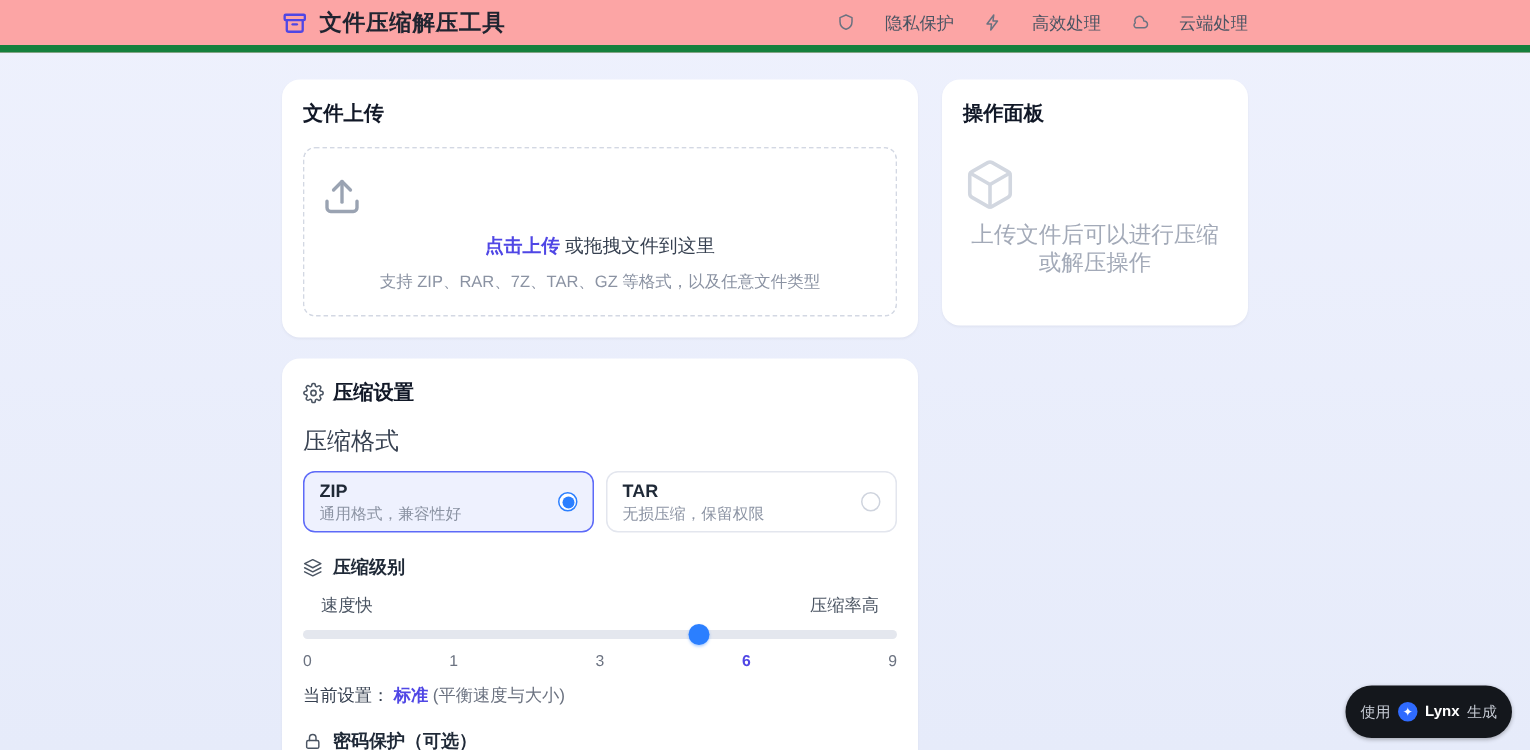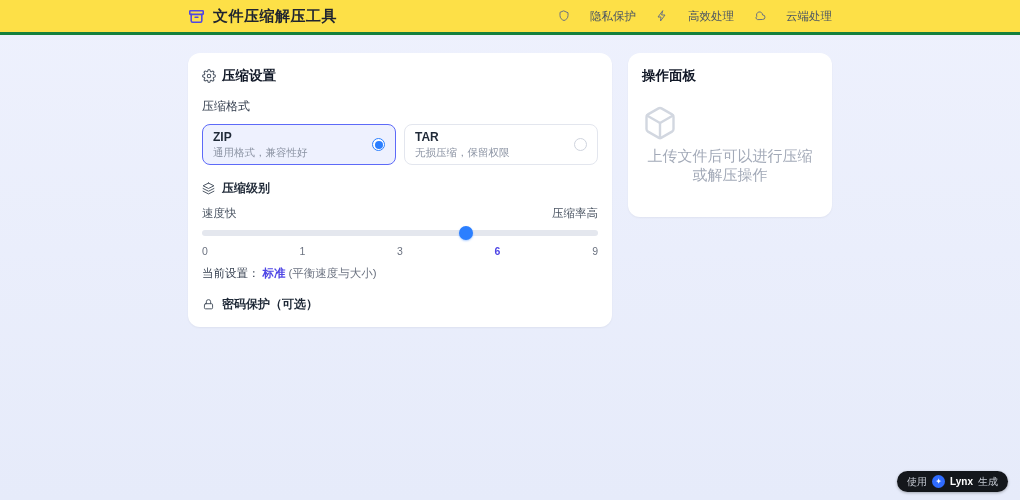--- a/index.html
+++ b/index.html
@@ -7,21 +7,21 @@
   body {
     width:1020px; height:500px; overflow:hidden;
     background:linear-gradient(180deg,#eef1fd 0%, #e6ebfa 100%);
     font-family:"Liberation Sans", sans-serif;
     color:#1f2430;
   }
   svg { display:block; }
 
   
   .app-header {
-    height:35px; background:#fde047; border-bottom:3px solid #15803d;
+    height:35px; background:#fca5a5; border-bottom:5px solid #15803d;
     display:flex; 
   }
   .header-inner {
     width:644px; margin:0 auto; display:flex; align-items:center; justify-content:space-between;
   }
   .brand { display:flex; align-items:center; gap:8px; }
   .logo-icon { width:17px; height:17px; color:#4f46e5; }
   .app-title { font-size:15px; font-weight:700; color:#1f2430; letter-spacing:.5px; }
   .features { display:flex; align-items:center; gap:20px; }
   .feat { display:flex; align-items:center; gap:20px; font-size:11.5px; color:#4b5563; }
@@ -45,41 +45,41 @@
   .dropzone {
     margin-top:13px; border:1.6px dashed #d3d8e3; border-radius:8px;
     padding:17px 10px 15px; text-align:center; cursor:pointer;
   }
   .upload-ic { width:30px; height:30px; color:#9aa3b2; margin:0 auto; }
   .dz-main { margin:10px 0 7px; font-size:12.5px; color:#374151; }
   .dz-cta { color:#4f46e5; font-weight:700; }
   .dz-hint { margin:0; font-size:11px; color:#8b93a3; }
 
   
-  .field-label { font-size:12px; color:#374151; margin:13px 0 9px; }
+  .field-label { font-size:16px; color:#374151; margin:13px 0 9px; }
   .formats { display:flex; gap:8px; }
   .format {
     flex:1; height:41px; border:1px solid #e3e6ee; border-radius:8px;
     padding:7px 10px; display:flex; align-items:center; justify-content:space-between;
     cursor:pointer; background:#fff;
   }
   .format.selected { border:1.6px solid #5d6af8; background:#eef1fe; }
   .fmt-name { font-size:12px; font-weight:700; color:#1f2937; }
   .fmt-desc { font-size:10.5px; color:#8b93a3; margin-top:2px; }
   .radio {
     width:13px; height:13px; border-radius:50%; position:relative; flex:none;
     border:1.5px solid #cfd4de; background:#fff;
   }
   .radio.checked { border-color:#2b7fff; }
   .radio.checked::after {
     content:""; position:absolute; inset:1.5px; border-radius:50%; background:#2b7fff;
   }
 
   .level-head { margin-top:15px; font-size:12px; font-weight:700; color:#1f2937; }
-  .level-ends { display:flex; justify-content:space-between; font-size:11.5px; color:#4b5563; margin:9px 0 5px; }
+  .level-ends { display:flex; justify-content:space-between; font-size:11.5px; color:#4b5563; margin:9px 12px 5px; }
   .slider { position:relative; height:14px; cursor:pointer; }
   .slider-track { position:absolute; left:0; right:0; top:4px; height:6px; border-radius:3px; background:#e4e7ee; }
   .slider-handle {
     position:absolute; top:0; width:14px; height:14px; border-radius:50%;
     background:#2b7fff; transform:translateX(-50%); box-shadow:0 1px 2px rgba(43,127,255,.4);
   }
   .ticks { display:flex; justify-content:space-between; margin-top:5px; font-size:10.5px; color:#6b7280; }
   .ticks .active { color:#4f46e5; font-weight:700; }
   .current { margin-top:9px; font-size:11.5px; color:#374151; }
   .cur-val { color:#4f46e5; font-weight:700; margin:0 3px; }
@@ -89,21 +89,21 @@
 
   
   .panel-card { height:164px; }
   .empty { text-align:center; padding-top:20px; }
   .package-ic { width:36px; height:36px; color:#d2d7e0; margin:0 auto; }
   .empty-title { margin-top:12px; font-size:12.5px; color:#6b7280; }
   .empty-desc { margin-top:6px; font-size:15px; color:#a3aab8; }
 
   
   .lynx-badge {
-    position:fixed; right:12px; bottom:8px; height:21px;
+    position:fixed; right:12px; bottom:8px; height:35px;
     background:#14171c; border-radius:999px; padding:0 10px;
     display:flex; align-items:center; gap:5px; cursor:pointer;
     box-shadow:0 1px 3px rgba(0,0,0,.3);
   }
   .lb-pre,.lb-suf { font-size:10px; color:#c6cbd4; }
   .lb-icon {
     width:13px; height:13px; border-radius:50%; background:#2f6bff;
     color:#fff; font-size:8px; line-height:13px; text-align:center; flex:none;
   }
   .lb-brand { font-size:10px; font-weight:700; color:#ffffff; }
@@ -149,20 +149,34 @@
         <span>云端处理</span>
       </span>
     </nav>
   </div>
 </header>
 
 <main class="main">
   <div class="columns">
     <section class="col-left">
 
+      <div class="card">
+        <h2 class="card-title">文件上传</h2>
+        <div class="dropzone">
+          <span class="upload-ic">
+            <svg viewBox="0 0 24 24" fill="none" stroke="currentColor" stroke-width="1.8" stroke-linecap="round" stroke-linejoin="round" width="30" height="30">
+              <path d="M12 15V4"></path>
+              <path d="M7.5 8.5 12 4l4.5 4.5"></path>
+              <path d="M4 14.5v3.5a2 2 0 0 0 2 2h12a2 2 0 0 0 2-2v-3.5"></path>
+            </svg>
+          </span>
+          <p class="dz-main"><span class="dz-cta">点击上传</span><span> 或拖拽文件到这里</span></p>
+          <p class="dz-hint">支持 ZIP、RAR、7Z、TAR、GZ 等格式，以及任意文件类型</p>
+        </div>
+      </div>
 
       <div class="card">
         <h2 class="card-title with-icon">
           <span class="title-ic">
             <svg viewBox="0 0 24 24" fill="none" stroke="currentColor" stroke-width="1.8" stroke-linecap="round" stroke-linejoin="round" width="14" height="14">
               <circle cx="12" cy="12" r="3"></circle>
               <path d="M19.4 15a1.7 1.7 0 0 0 .34 1.87l.06.06a2 2 0 1 1-2.83 2.83l-.06-.06a1.7 1.7 0 0 0-1.87-.34 1.7 1.7 0 0 0-1 1.56V21a2 2 0 1 1-4 0v-.09a1.7 1.7 0 0 0-1-1.56 1.7 1.7 0 0 0-1.87.34l-.06.06a2 2 0 1 1-2.83-2.83l.06-.06a1.7 1.7 0 0 0 .34-1.87 1.7 1.7 0 0 0-1.56-1H3a2 2 0 1 1 0-4h.09a1.7 1.7 0 0 0 1.56-1 1.7 1.7 0 0 0-.34-1.87l-.06-.06a2 2 0 1 1 2.83-2.83l.06.06a1.7 1.7 0 0 0 1.87.34h.01a1.7 1.7 0 0 0 1-1.56V3a2 2 0 1 1 4 0v.09a1.7 1.7 0 0 0 1 1.56 1.7 1.7 0 0 0 1.87-.34l.06-.06a2 2 0 1 1 2.83 2.83l-.06.06a1.7 1.7 0 0 0-.34 1.87v.01a1.7 1.7 0 0 0 1.56 1H21a2 2 0 1 1 0 4h-.09a1.7 1.7 0 0 0-1.56 1z"></path>
             </svg>
           </span>
           <span>压缩设置</span>

